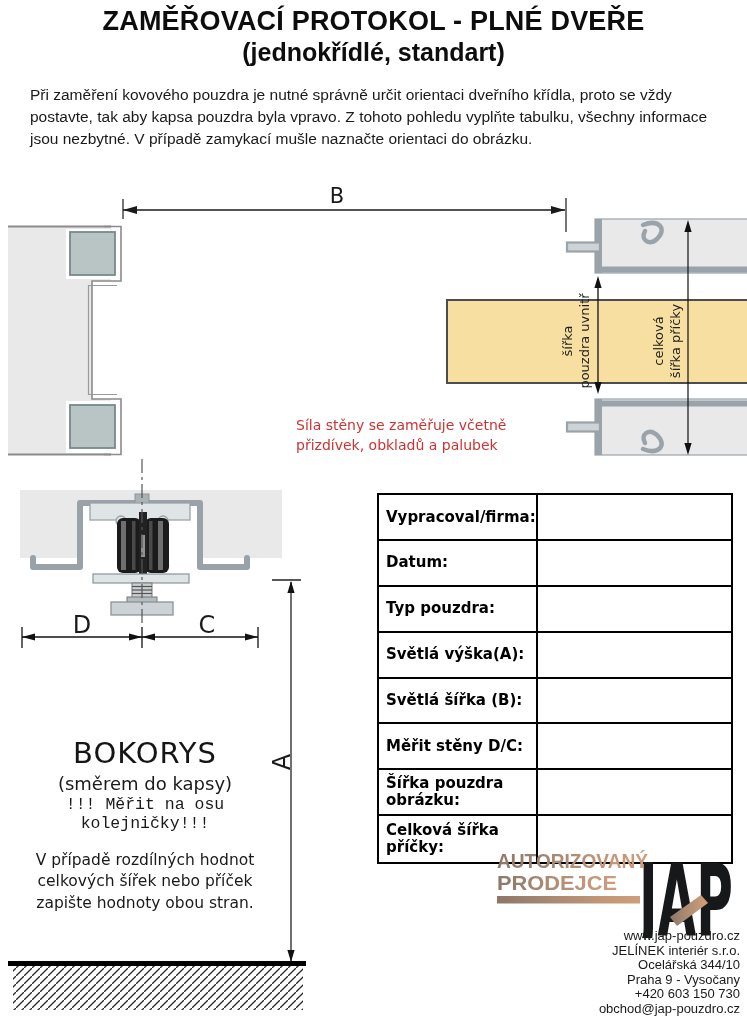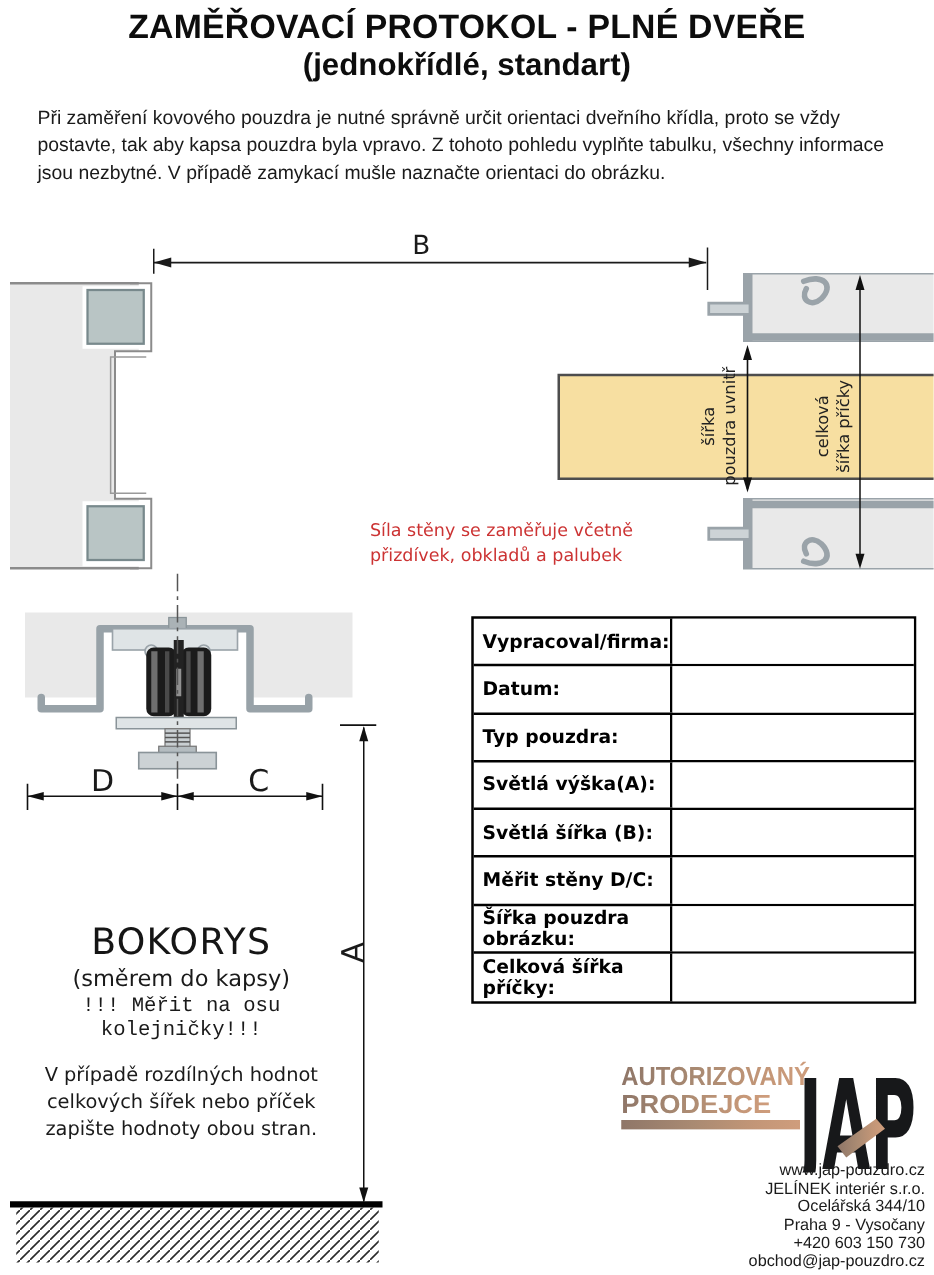--- a/index.html
+++ b/index.html
@@ -19,21 +19,21 @@
   .lbl-rot{font-size:13px;line-height:1.3;color:#222;}
   .pocket-lbl{top:341px;left:577px;}
   .part-lbl{top:341px;left:668px;}
   .red-note{top:416px;left:296px;font-size:14px;line-height:1.4;color:#cc3333;}
   .bok{top:736px;left:5px;width:280px;text-align:center;}
   .bok-title{font-size:29px;letter-spacing:1px;color:#151515;}
   .bok-sub{font-size:18px;margin-top:3px;}
   .bok-warn{font-size:16.5px;margin-top:1px;font-family:Liberation Mono, monospace;}
   .bok-note{font-size:15.5px;line-height:1.38;margin:17px auto 0;width:272px;}
   
-  .ftable{top:493px;left:377px;width:356px;height:310px;border:2.5px solid #000;box-sizing:border-box;
+  .ftable{top:493px;left:377px;width:356px;height:371px;border:2.5px solid #000;box-sizing:border-box;
           display:grid;grid-template-rows:repeat(8,1fr);background:#fff;}
   .frow{display:grid;grid-template-columns:159px 1fr;border-bottom:2.2px solid #000;}
   .frow:last-child{border-bottom:none;}
   .fcell-l{border-right:2.2px solid #000;display:flex;align-items:center;padding:0 4px 0 7px;
            font-family:"DejaVu Sans",sans-serif;font-weight:bold;font-size:15px;line-height:1.12;color:#000;}
   .fcell-v{background:#fff;}
   .contacts{top:929px;right:7px;text-align:right;font-size:13px;line-height:14.6px;color:#1a1a1a;}
   svg{display:block;}
 </style>
 </head>

